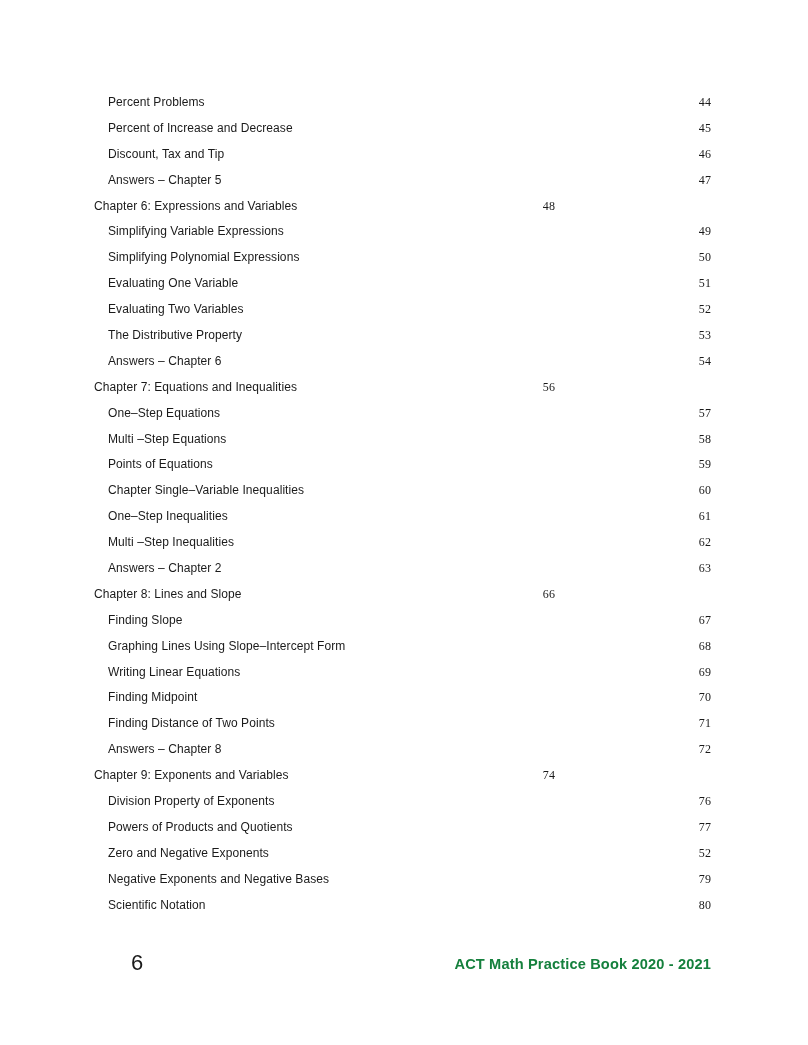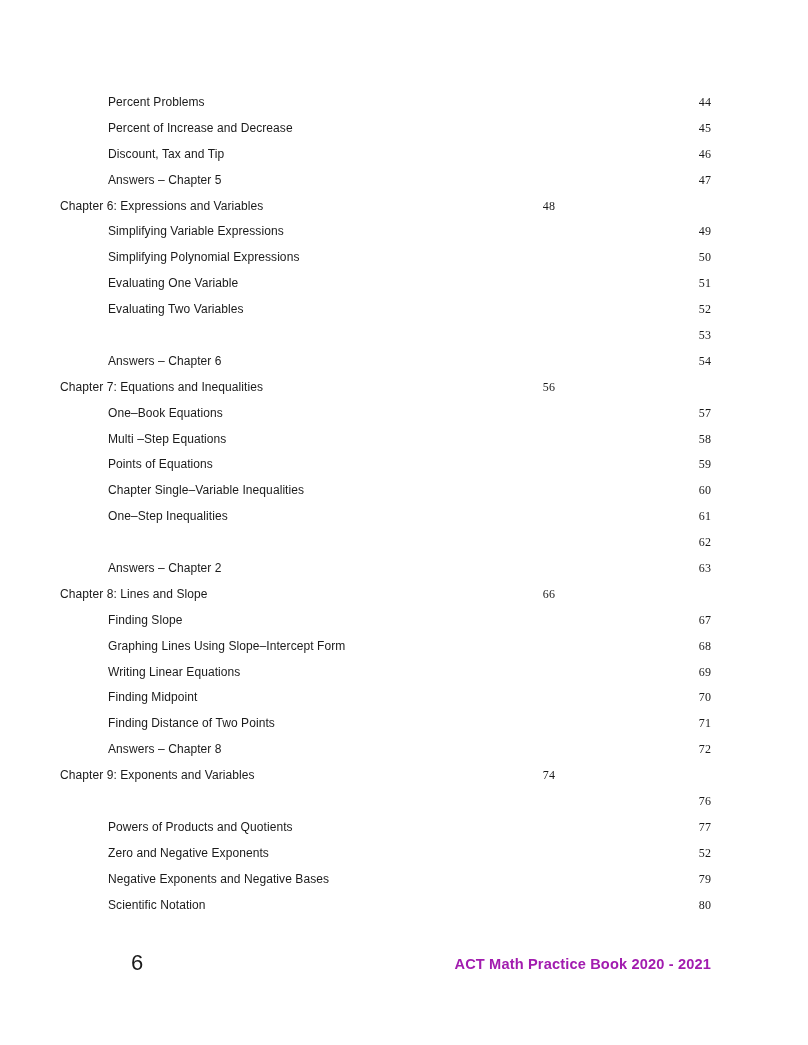--- a/index.html
+++ b/index.html
@@ -35,21 +35,21 @@
     white-space: nowrap;
     justify-content: center;
   }
   
   .toc-row.level-sub {
     padding-left: 108px;
     padding-right: 97px;
   }
   
   .toc-row.level-chapter {
-    padding-left: 60px;
+    padding-left: 94px;
     padding-right: 253px;
   }
 
   .toc-title {
     flex: 0 0 auto;
     letter-spacing: 0.08px;
   }
   .toc-leader {
     flex: 1 1 auto;
     overflow: hidden;
@@ -94,21 +94,21 @@
     color: #1a1a1a;
     letter-spacing: 0.2px;
   }
   #footer-book-title {
     position: absolute;
     right: 97px;
     top: 5px;
     font-size: 14.6px;
     line-height: 22px;
     font-weight: bold;
-    color: #a21caf;
+    color: #15803d;
     letter-spacing: 0.15px;
   }
 </style>
 </head>
 <body>
 
 <div id="page">
 
   <div id="toc">
       <div class="toc-row level-sub">
@@ -150,35 +150,36 @@
         <span class="toc-title">Evaluating One Variable</span>
         <span class="toc-leader"></span>
         <span class="toc-page">51</span>
       </div>
       <div class="toc-row level-sub">
         <span class="toc-title">Evaluating Two Variables</span>
         <span class="toc-leader"></span>
         <span class="toc-page">52</span>
       </div>
       <div class="toc-row level-sub">
+        <span class="toc-title">The Distributive Property</span>
         <span class="toc-leader"></span>
         <span class="toc-page">53</span>
       </div>
       <div class="toc-row level-sub gap-before">
         <span class="toc-title">Answers – Chapter 6</span>
         <span class="toc-leader"></span>
         <span class="toc-page">54</span>
       </div>
       <div class="toc-row level-chapter gap-before">
         <span class="toc-title">Chapter 7:  Equations and Inequalities</span>
         <span class="toc-leader"></span>
         <span class="toc-page">56</span>
       </div>
       <div class="toc-row level-sub">
-        <span class="toc-title">One–Book Equations</span>
+        <span class="toc-title">One–Step Equations</span>
         <span class="toc-leader"></span>
         <span class="toc-page">57</span>
       </div>
       <div class="toc-row level-sub">
         <span class="toc-title">Multi –Step Equations</span>
         <span class="toc-leader"></span>
         <span class="toc-page">58</span>
       </div>
       <div class="toc-row level-sub">
         <span class="toc-title">Points of Equations</span>
@@ -189,20 +190,21 @@
         <span class="toc-title">Chapter Single–Variable Inequalities</span>
         <span class="toc-leader"></span>
         <span class="toc-page">60</span>
       </div>
       <div class="toc-row level-sub">
         <span class="toc-title">One–Step Inequalities</span>
         <span class="toc-leader"></span>
         <span class="toc-page">61</span>
       </div>
       <div class="toc-row level-sub">
+        <span class="toc-title">Multi –Step Inequalities</span>
         <span class="toc-leader"></span>
         <span class="toc-page">62</span>
       </div>
       <div class="toc-row level-sub gap-before">
         <span class="toc-title">Answers – Chapter 2</span>
         <span class="toc-leader"></span>
         <span class="toc-page">63</span>
       </div>
       <div class="toc-row level-chapter">
         <span class="toc-title">Chapter 8:  Lines and Slope</span>
@@ -238,20 +240,21 @@
         <span class="toc-title">Answers – Chapter 8</span>
         <span class="toc-leader"></span>
         <span class="toc-page">72</span>
       </div>
       <div class="toc-row level-chapter">
         <span class="toc-title">Chapter 9:  Exponents and Variables</span>
         <span class="toc-leader"></span>
         <span class="toc-page">74</span>
       </div>
       <div class="toc-row level-sub">
+        <span class="toc-title">Division Property of Exponents</span>
         <span class="toc-leader"></span>
         <span class="toc-page">76</span>
       </div>
       <div class="toc-row level-sub gap-before">
         <span class="toc-title">Powers of Products and Quotients</span>
         <span class="toc-leader"></span>
         <span class="toc-page">77</span>
       </div>
       <div class="toc-row level-sub gap-before">
         <span class="toc-title">Zero and Negative Exponents</span>

